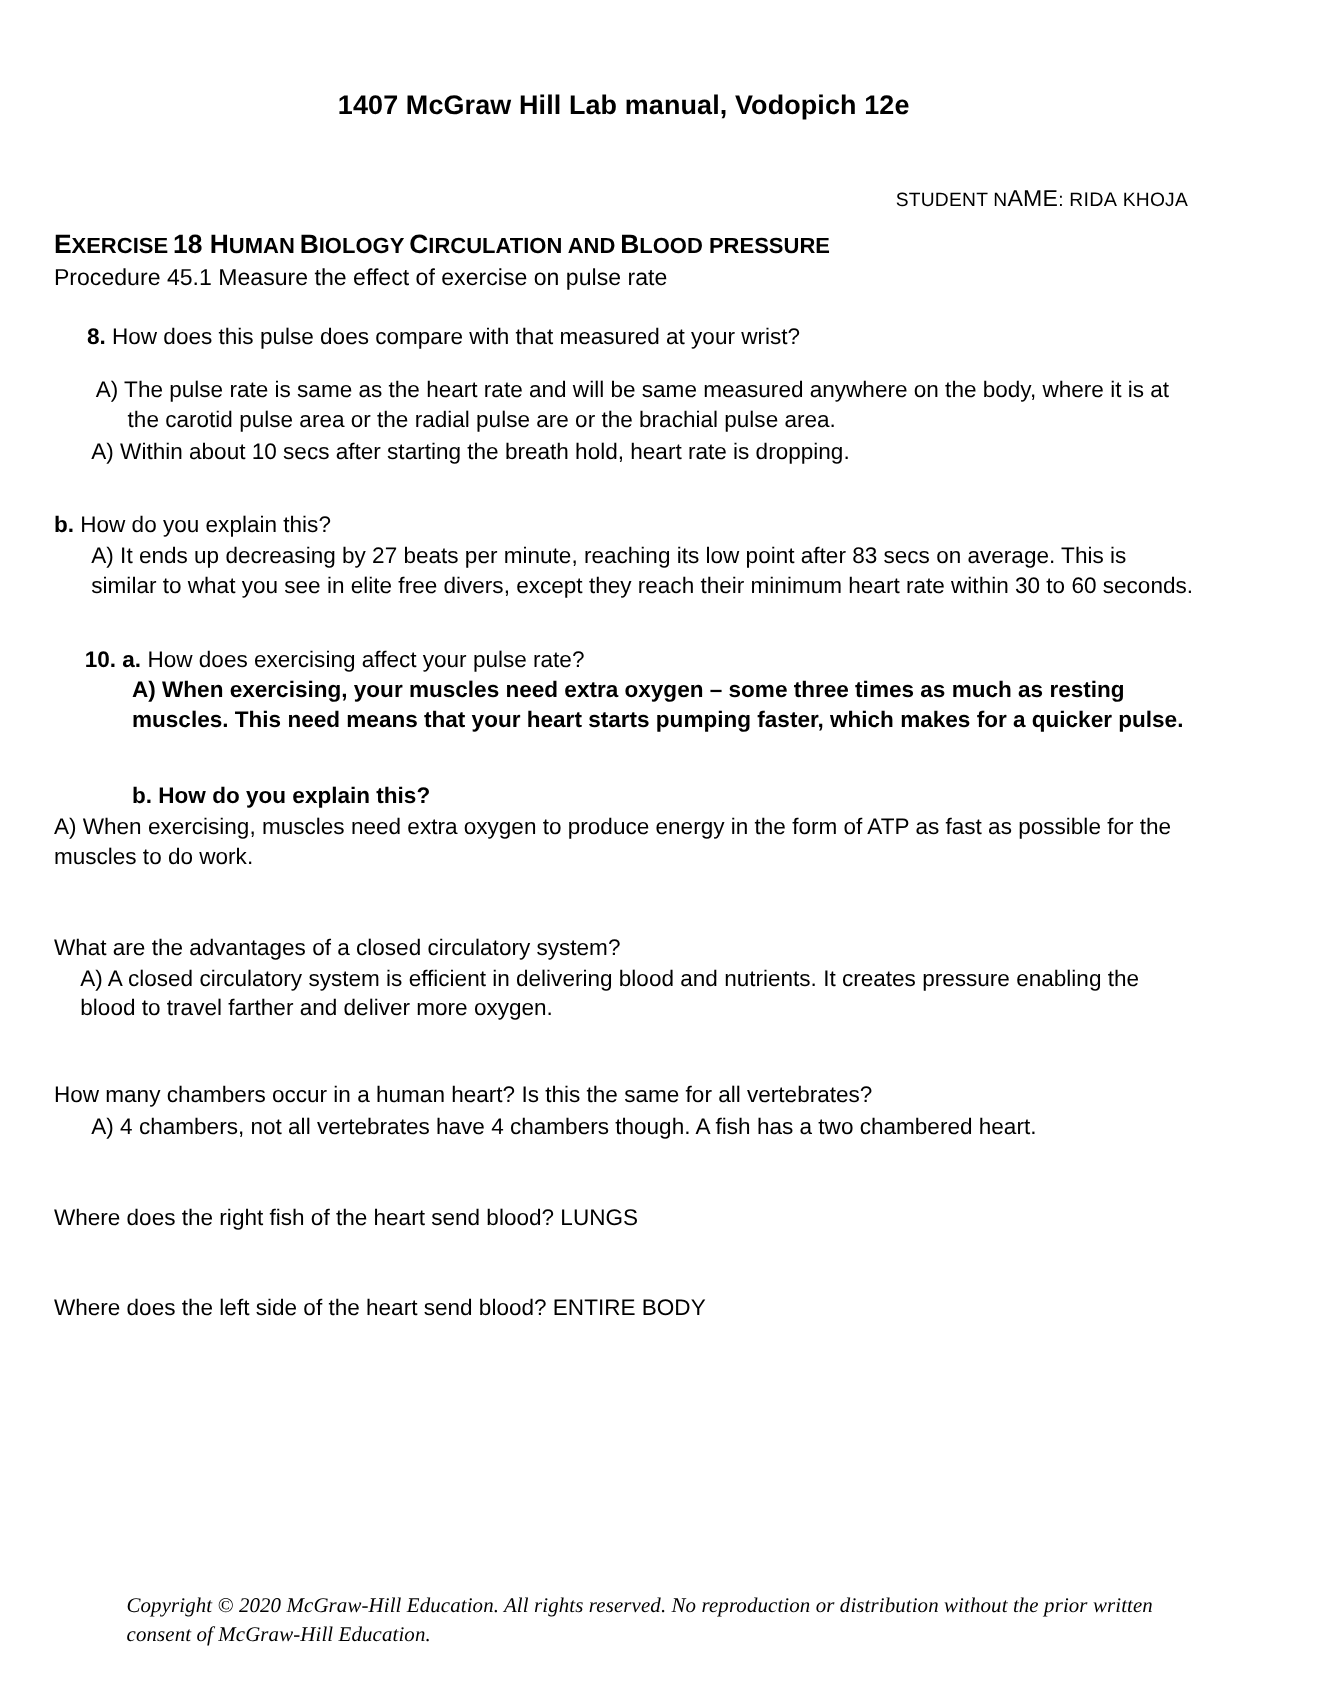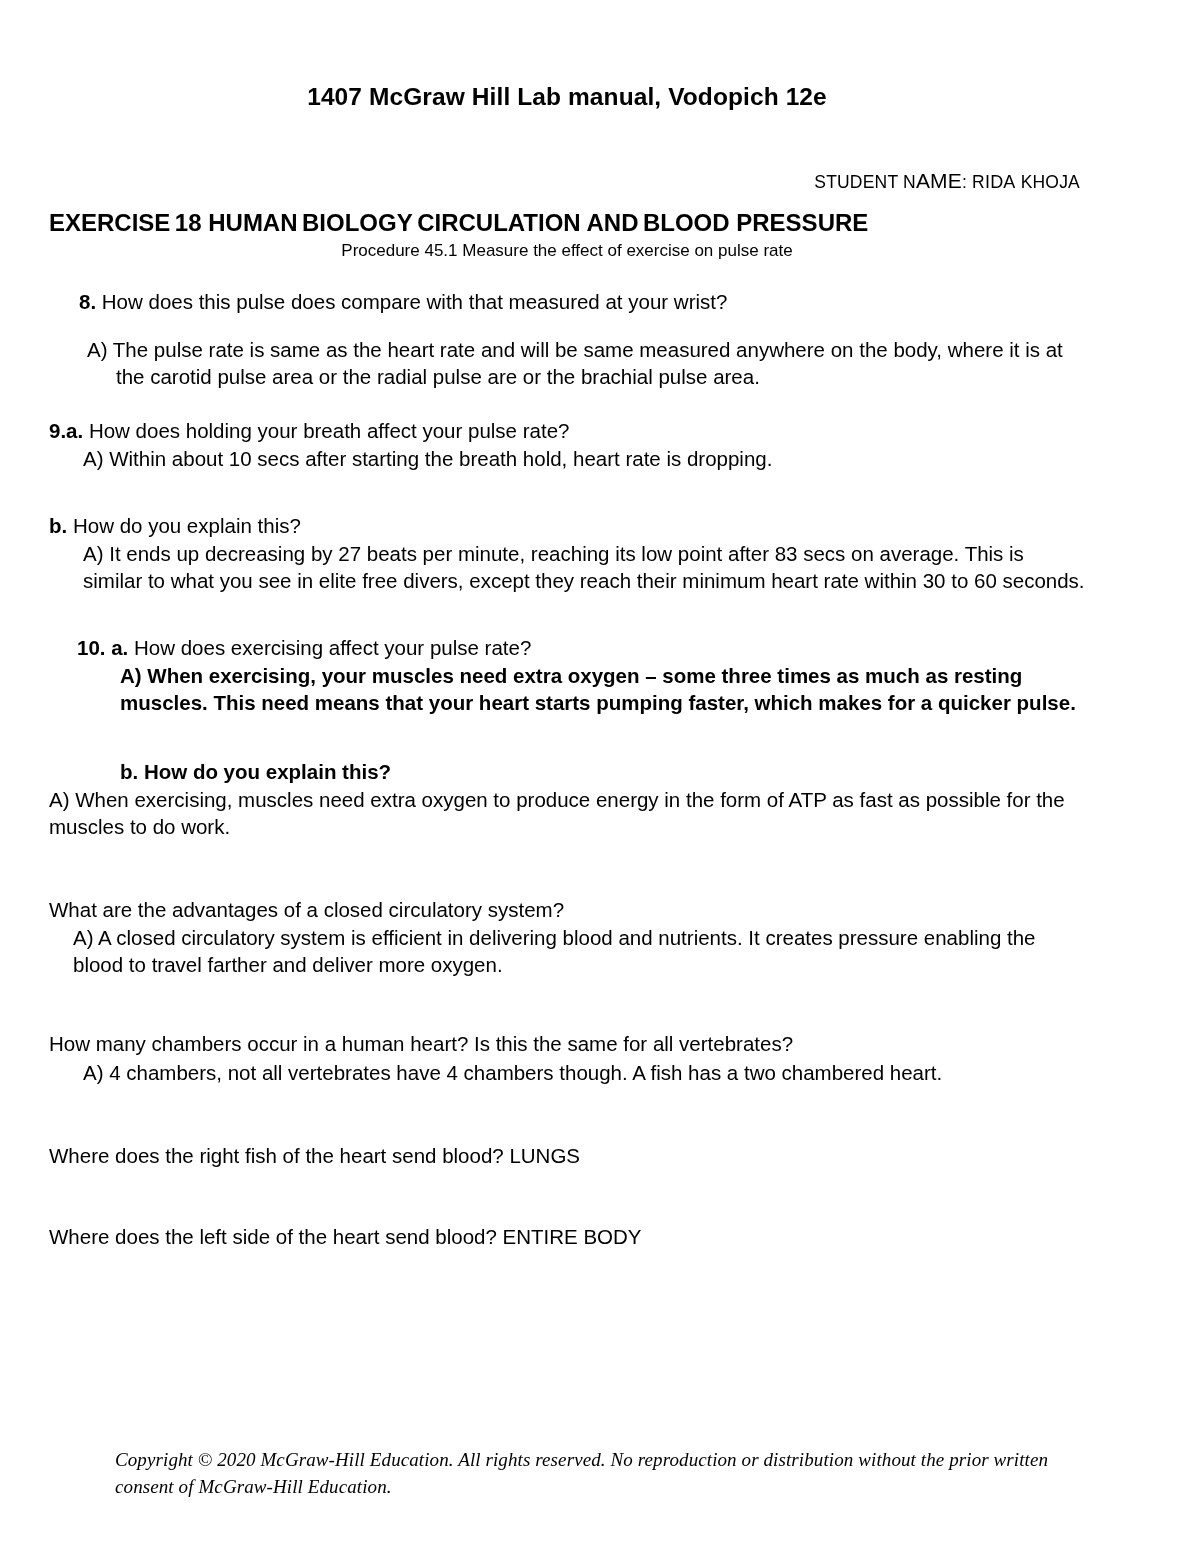--- a/index.html
+++ b/index.html
@@ -38,27 +38,26 @@
     padding-right: 5px;
   }
   .smallcaps-sm { font-size: 17.5px; }
 
   .exercise-heading {
     font-weight: bold;
     margin-top: 16px;
     line-height: 1.15;
   }
   .exercise-heading .h-big { font-size: 24px; }
-  .exercise-heading .h-sm { font-size: 24px; }
+  .exercise-heading .h-sm { font-size: 20px; }
 
   .procedure-line {
-    font-size: 17px;
+    font-size: 21px;
     margin-top: 3px;
     line-height: 1.25;
-    text-align: center;
   }
 
   .block {
     font-size: 20.5px;
     line-height: 1.32;
   }
   .q8 {
     margin-top: 27px;
     padding-left: 28px;
     text-indent: -28px;
@@ -166,24 +165,20 @@
   <div class="block q8">
     <span class="num">8.</span>
     <span>How does this pulse does compare with that measured at your wrist?</span>
   </div>
 
   <div class="block a8">
     <span>A)</span>
     <span>The pulse rate is same as the heart rate and will be same measured anywhere on the body, where it is at the carotid pulse area or the radial pulse are or the brachial pulse area.</span>
   </div>
 
-  <div class="block q9">
-    <span class="lbl">9.a.</span>
-    <span>How does holding your breath affect your pulse rate?</span>
-  </div>
   <div class="block a9">A) Within about 10 secs after starting the breath hold, heart rate is dropping.</div>
 
   <div class="block qb">
     <span class="lbl">b.</span>
     <span>How do you explain this?</span>
   </div>
   <div class="block ab">A) It ends up decreasing by 27 beats per minute, reaching its low point after 83 secs on average. This is similar to what you see in elite free divers, except they reach their minimum heart rate within 30 to 60 seconds.</div>
 
   <div class="block q10">
     <span class="num">10.</span>

